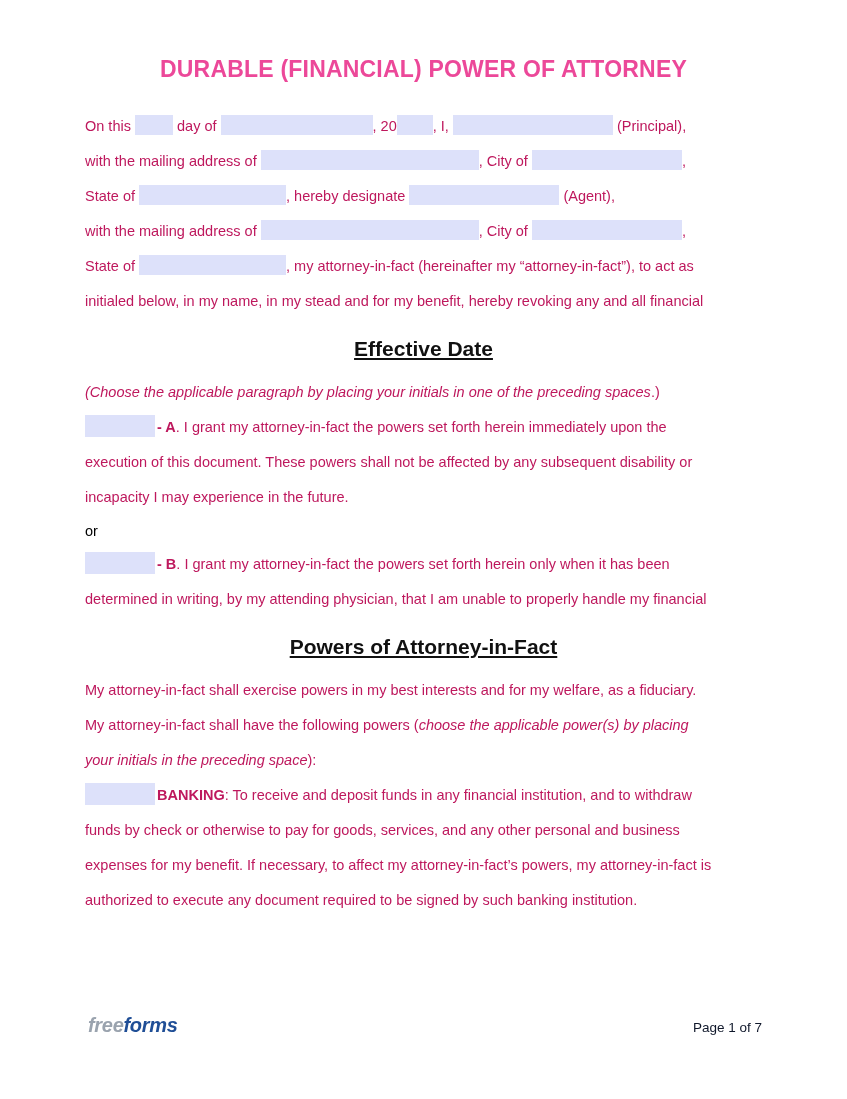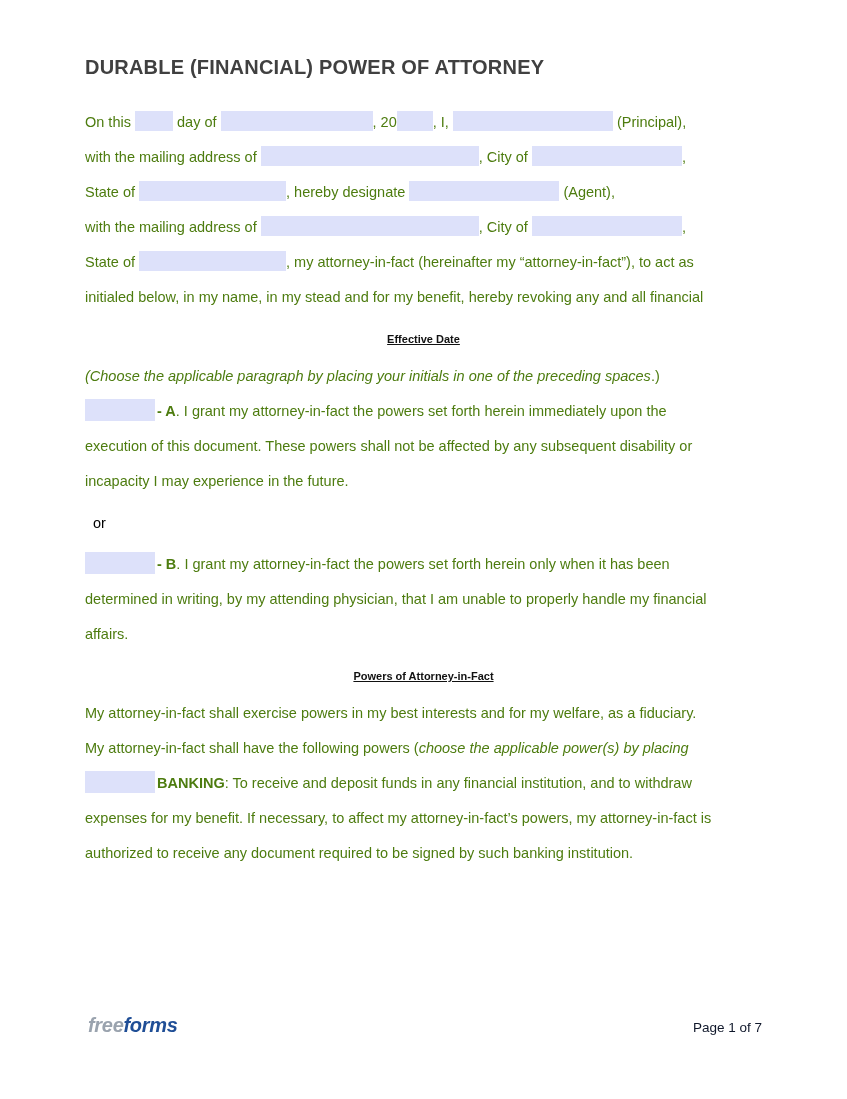--- a/index.html
+++ b/index.html
@@ -22,36 +22,37 @@
     height: 1099px;
     background: #ffffff;
   }
   .content {
     position: absolute;
     left: 85px;
     top: 56px;
     width: 677px;
   }
   .doc-title {
-    font-size: 20px;
+    text-align: center;
+    font-size: 23px;
     font-weight: bold;
     letter-spacing: 0.2px;
     margin: 0 0 26px 0;
-    color: #404040;
+    color: #ec4899;
   }
   p.body-line {
     font-size: 14.5px;
     line-height: 35px;
     margin: 0;
-    color: #4d7c0f;
+    color: #be185d;
     text-align: left;
   }
   .section-head {
     text-align: center;
-    font-size: 11px;
+    font-size: 21px;
     font-weight: bold;
     text-decoration: underline;
     margin: 18px 0 14px 0;
     color: #111;
   }
   .blank {
     display: inline-block;
     background: #dde1fa;
     height: 20px;
     vertical-align: -4px;
@@ -72,21 +73,21 @@
     width: 70px;
     height: 22px;
     vertical-align: -5px;
     margin-right: 2px;
   }
   .italic { font-style: italic; margin-top: 12px; }
   .bold { font-weight: bold; }
   .or-line {
     font-size: 14.5px;
     line-height: 32px;
-    margin: 8px;
+    margin: 0;
   }
   .footer {
     position: absolute;
     left: 88px;
     right: 85px;
     top: 1014px;
     height: 30px;
   }
   .logo {
     position: absolute;
@@ -162,35 +163,38 @@
     </p>
     <p class="body-line">execution of this document. These powers shall not be affected by any subsequent disability or</p>
     <p class="body-line">incapacity I may experience in the future.</p>
 
     <p class="or-line">or</p>
 
     <p class="body-line">
       <span class="blank b-initial"></span><span class="bold">- B</span><span>. I grant my attorney-in-fact the powers set forth herein only when it has been</span>
     </p>
     <p class="body-line">determined in writing, by my attending physician, that I am unable to properly handle my financial</p>
-    <p class="body-line">affairs.</p>
 
     <h2 class="section-head">Powers of Attorney-in-Fact</h2>
 
     <p class="body-line">My attorney-in-fact shall exercise powers in my best interests and for my welfare, as a fiduciary.</p>
 
     <p class="body-line">
       <span>My attorney-in-fact shall have the following powers (</span><span class="italic">choose the applicable power(s) by placing</span>
     </p>
+    <p class="body-line">
+      <span class="italic">your initials in the preceding space</span><span>):</span>
+    </p>
 
     <p class="body-line">
       <span class="blank b-initial"></span><span class="bold">BANKING</span><span>: To receive and deposit funds in any financial institution, and to withdraw</span>
     </p>
+    <p class="body-line">funds by check or otherwise to pay for goods, services, and any other personal and business</p>
     <p class="body-line">expenses for my benefit.  If necessary, to affect my attorney-in-fact’s powers, my attorney-in-fact is</p>
-    <p class="body-line">authorized to receive any document required to be signed by such banking institution.</p>
+    <p class="body-line">authorized to execute any document required to be signed by such banking institution.</p>
 
   </div>
 
   <div class="footer">
     <div class="logo"><span class="free">free</span><span class="forms">forms</span></div>
     <div class="page-num">Page 1 of 7</div>
   </div>
 
 </div>
 

